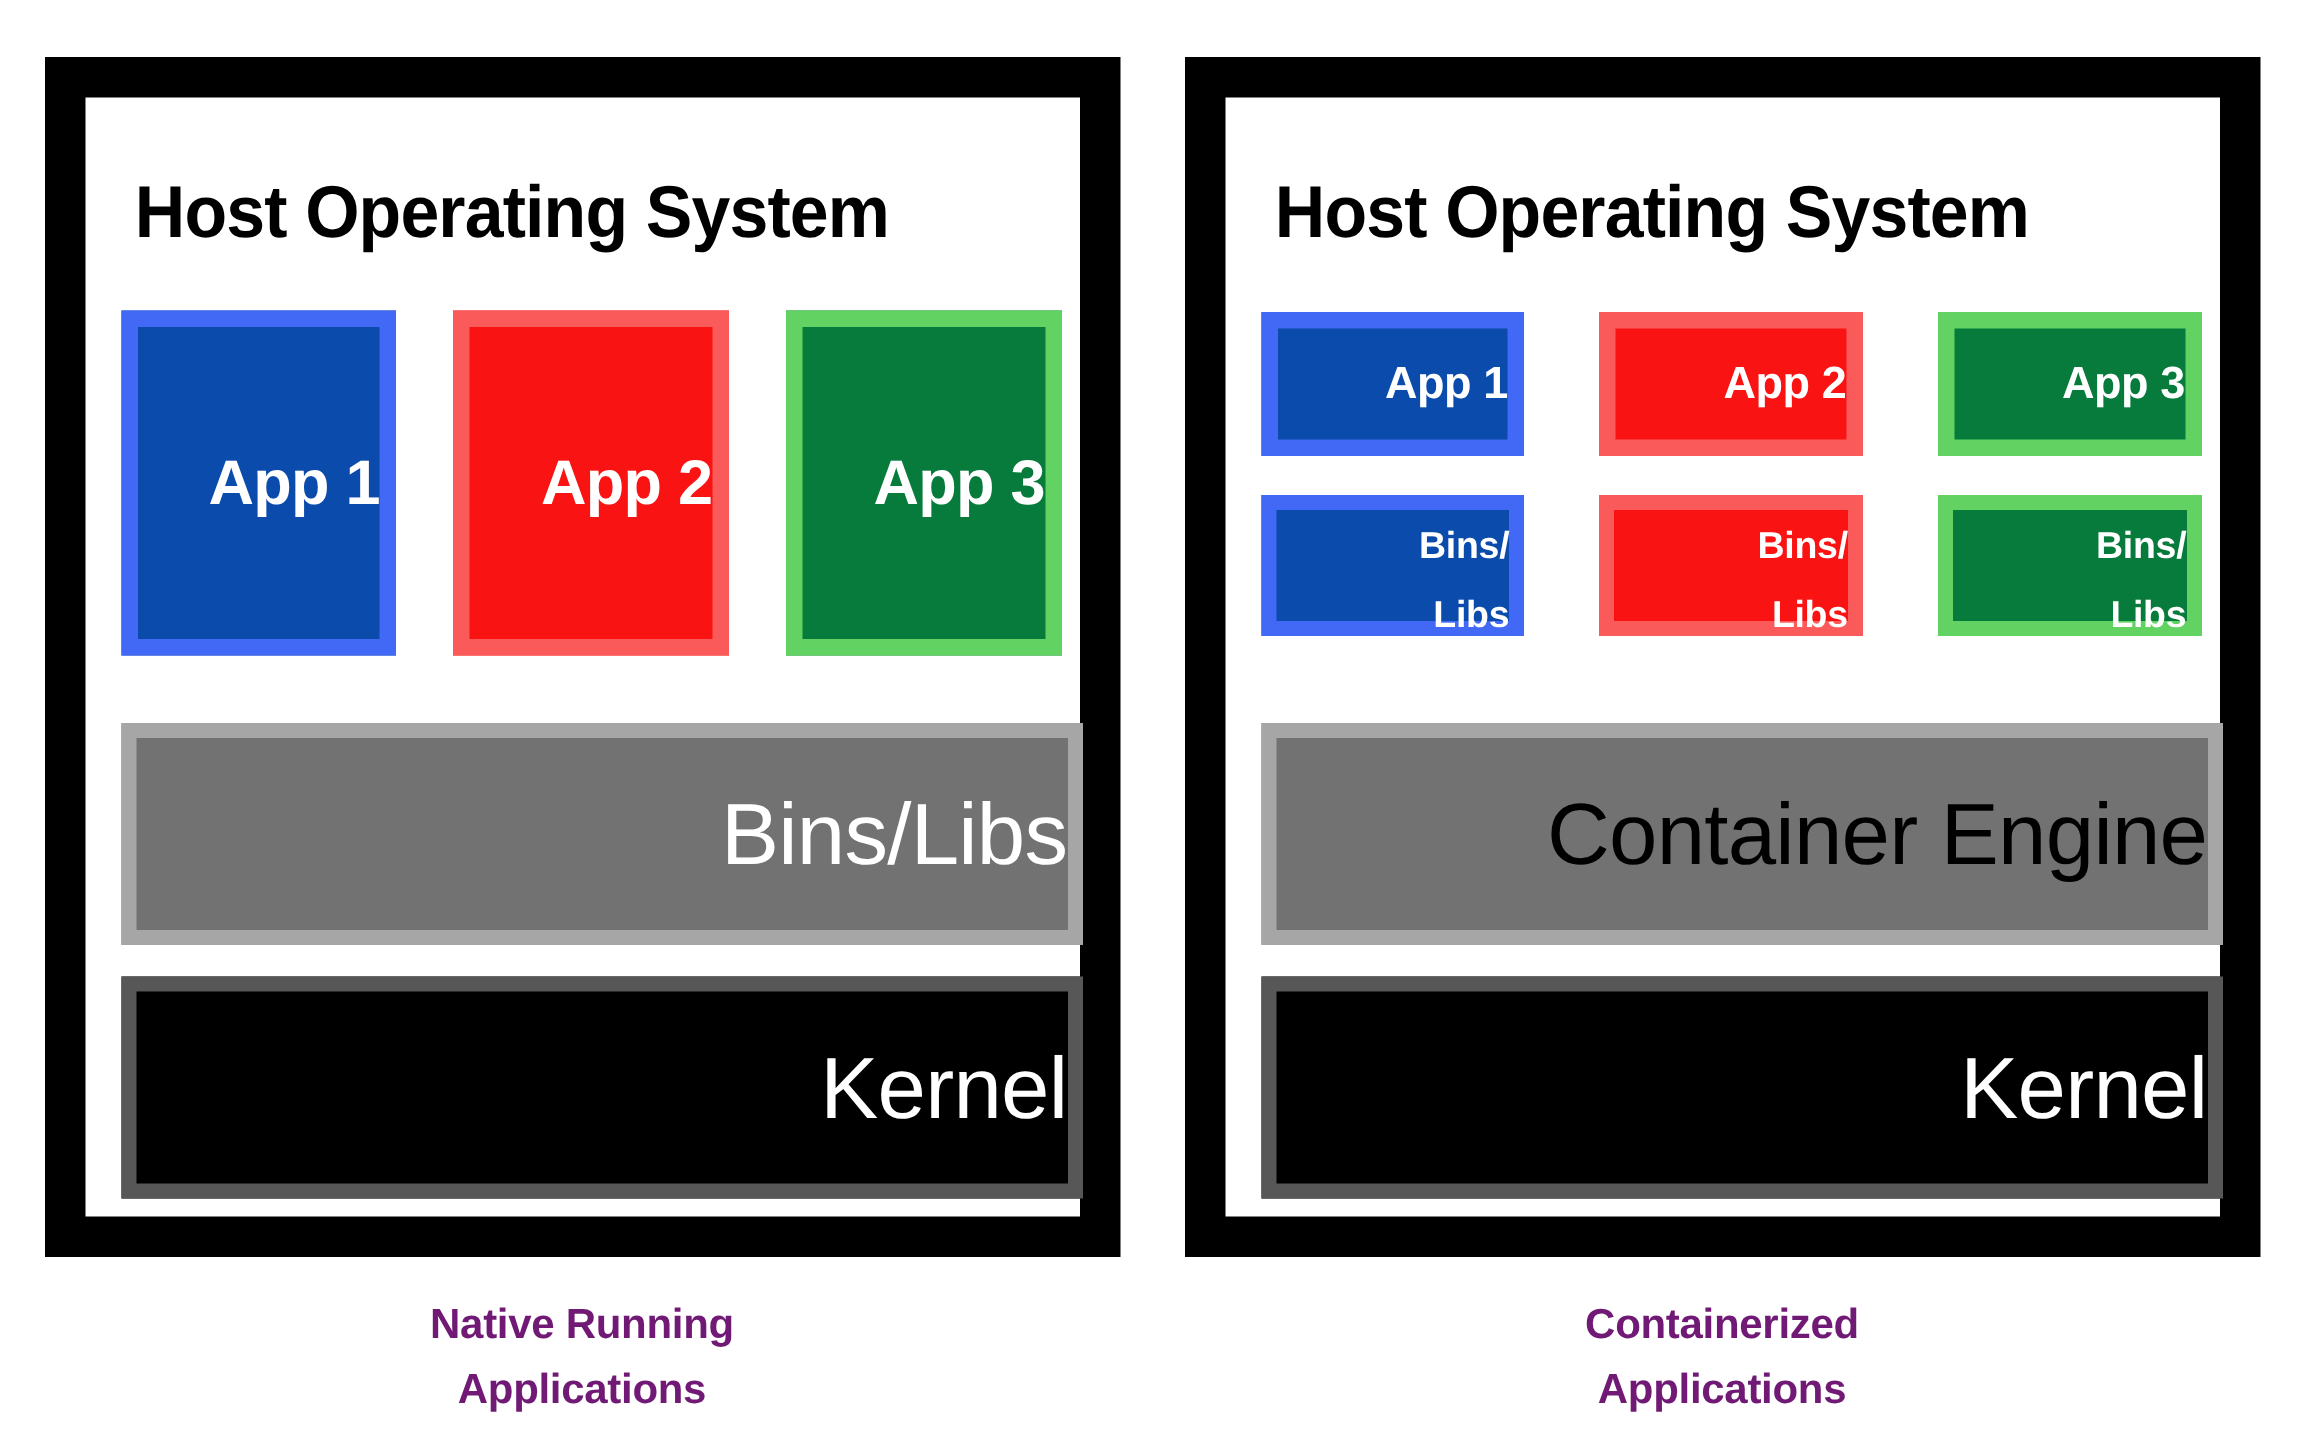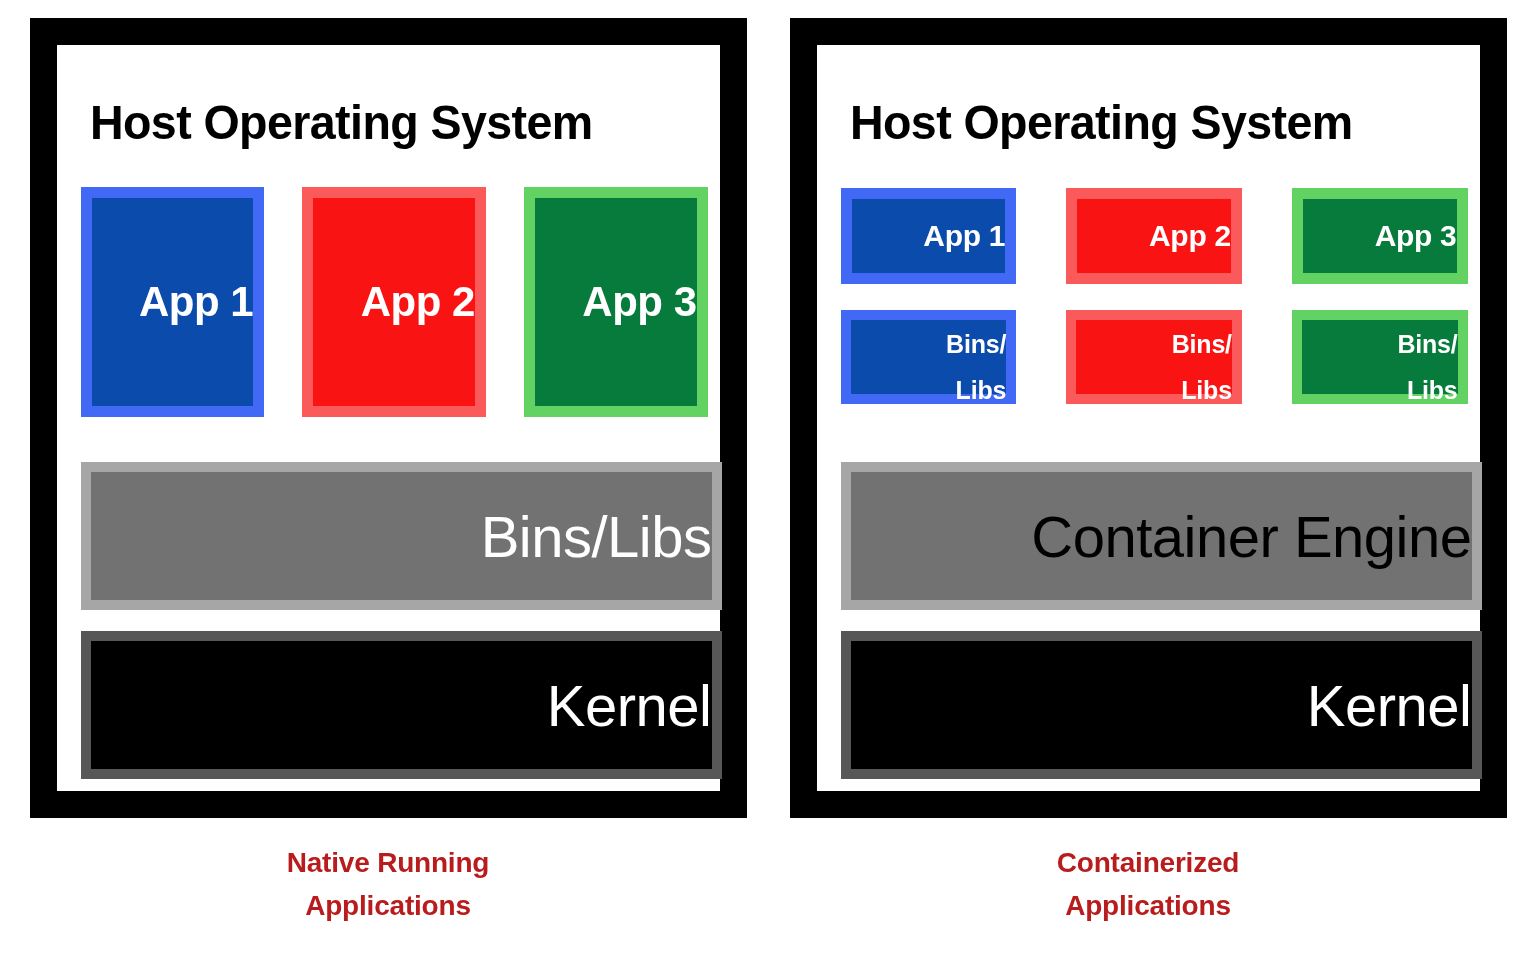--- a/index.html
+++ b/index.html
@@ -16,21 +16,21 @@
   }
 
   
   #canvas {
     position: absolute;
     inset: 0;
     display: flex;
     flex-direction: row;
     justify-content: center;
     gap: 43px;
-    padding-top: 18px;
+    padding-top: 38px;
     box-sizing: border-box;
   }
 
   .column {
     display: flex;
     flex-direction: column;
     align-items: center;
     width: 717px;
   }
 
@@ -144,21 +144,21 @@
     font-size: 25px;
     letter-spacing: -0.2px;
   }
   .lib-short span { display: block; margin-top: 20px; }
 
   
   .caption {
     margin-top: 23px;
     font-size: 28px;
     font-weight: bold;
-    color: #b91c1c;
+    color: #701a75;
     text-align: center;
     line-height: 1.55;
     letter-spacing: -0.2px;
   }
   .caption span { display: block; }
 
   
   .flex-spacer { flex: 1 1 auto; min-height: 0; }
 </style>
 </head>

